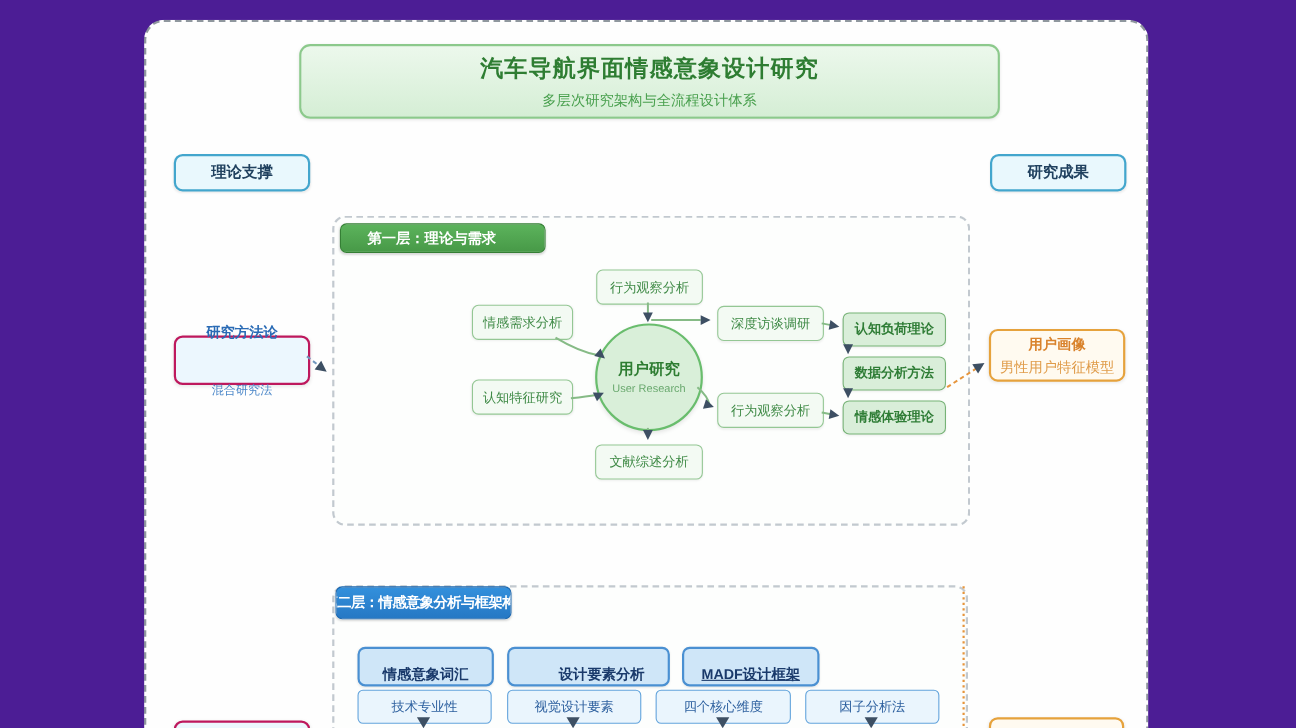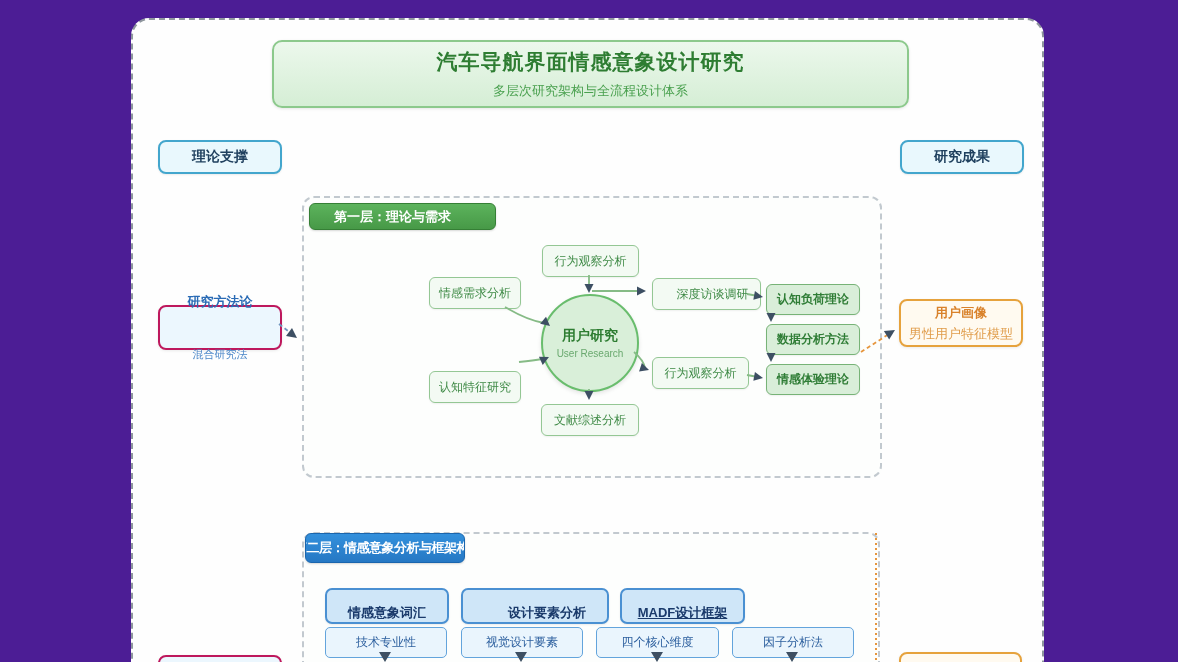--- a/index.html
+++ b/index.html
@@ -93,24 +93,24 @@
     <div class="c1">用户研究</div>
     <div class="c2">User Research</div>
   </div>
 
   <div class="node node-green" style="left:542px;top:245px;width:95px;height:30px;">
     <span>行为观察分析</span>
   </div>
   <div class="node node-green" style="left:429px;top:277px;width:90px;height:30px;">
     <span>情感需求分析</span>
   </div>
-  <div class="node node-green" style="left:652px;top:278px;width:95px;height:30px;padding-left:12px;">
+  <div class="node node-green" style="left:652px;top:278px;width:95px;height:30px;">
     <span>深度访谈调研</span>
   </div>
-  <div class="node node-green" style="left:429px;top:371px;width:90px;height:30px;">
+  <div class="node node-green" style="left:429px;top:345px;width:90px;height:30px;">
     <span>认知特征研究</span>
   </div>
   <div class="node node-green" style="left:652px;top:357px;width:95px;height:30px;">
     <span>行为观察分析</span>
   </div>
   <div class="node node-green" style="left:541px;top:404px;width:96px;height:30px;">
     <span>文献综述分析</span>
   </div>
 
   <div class="node node-theory" style="left:766px;top:284px;width:92px;height:29px;">

